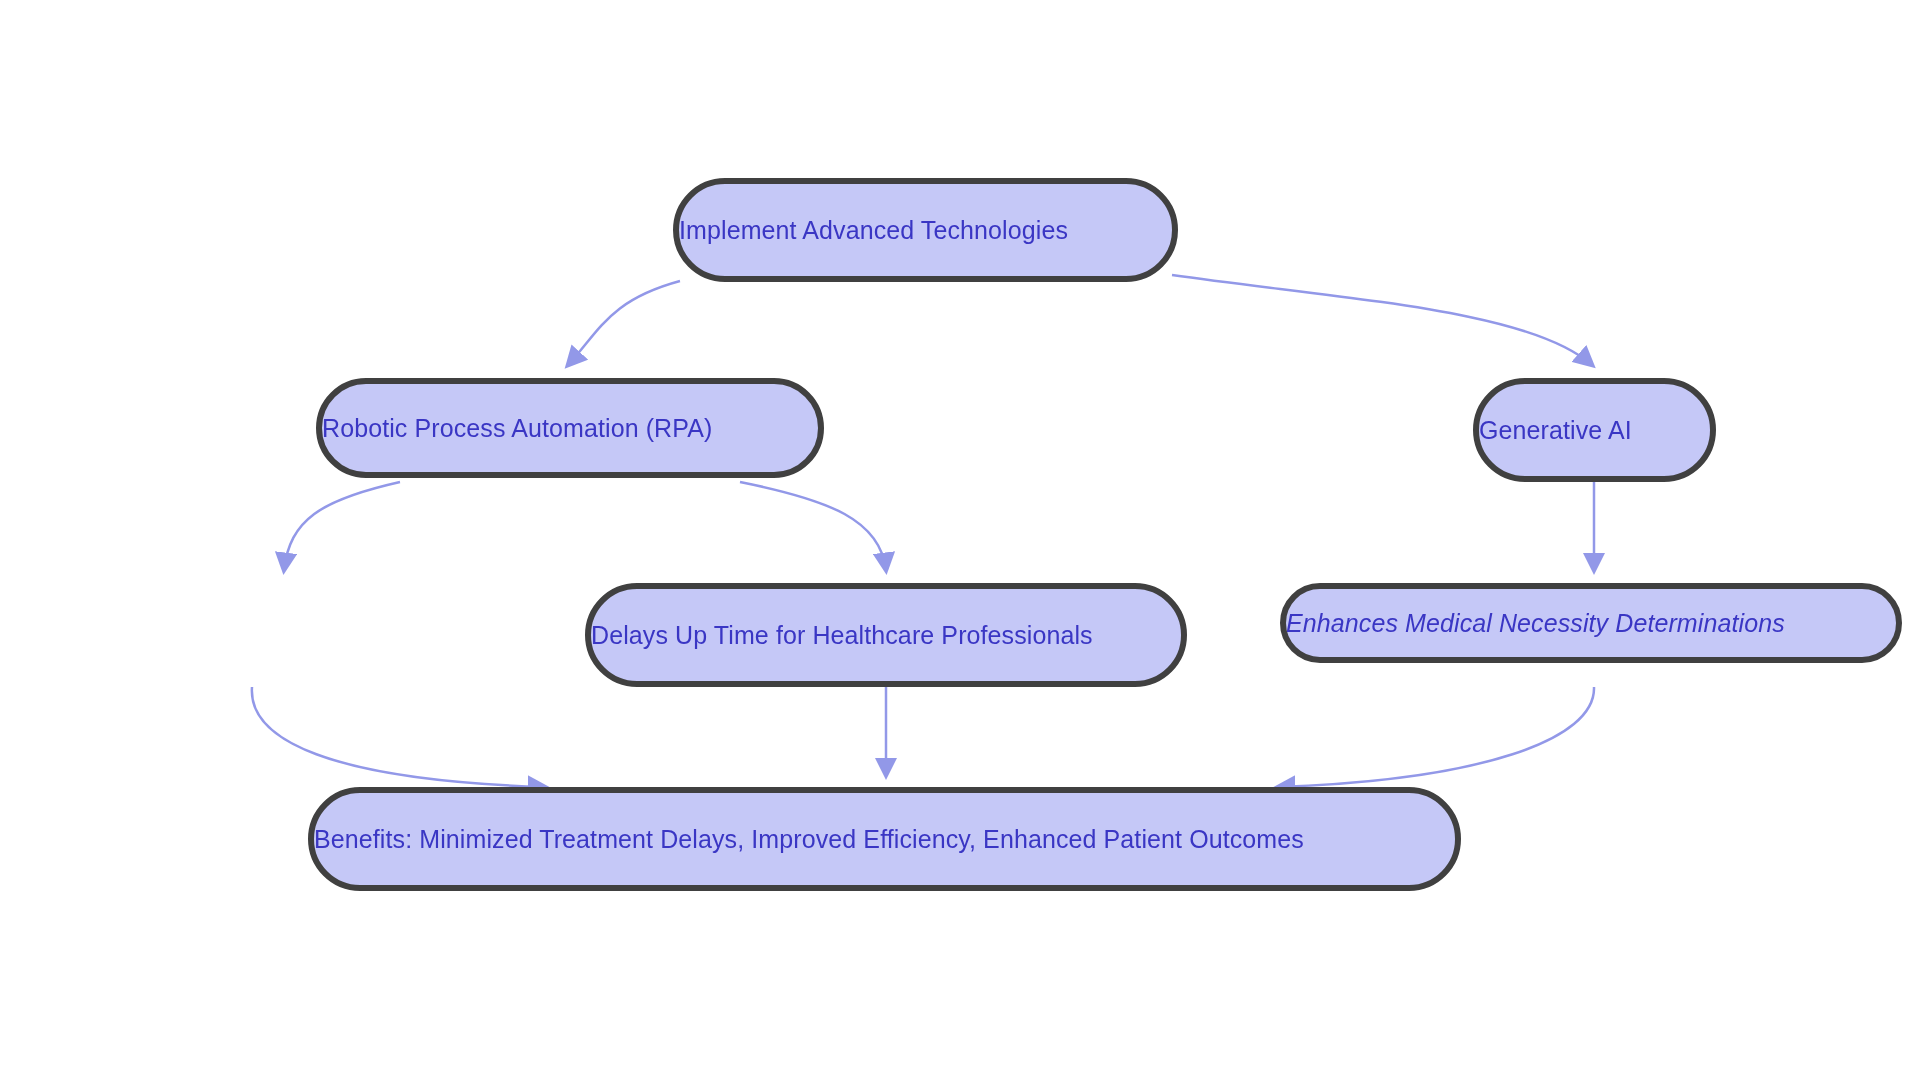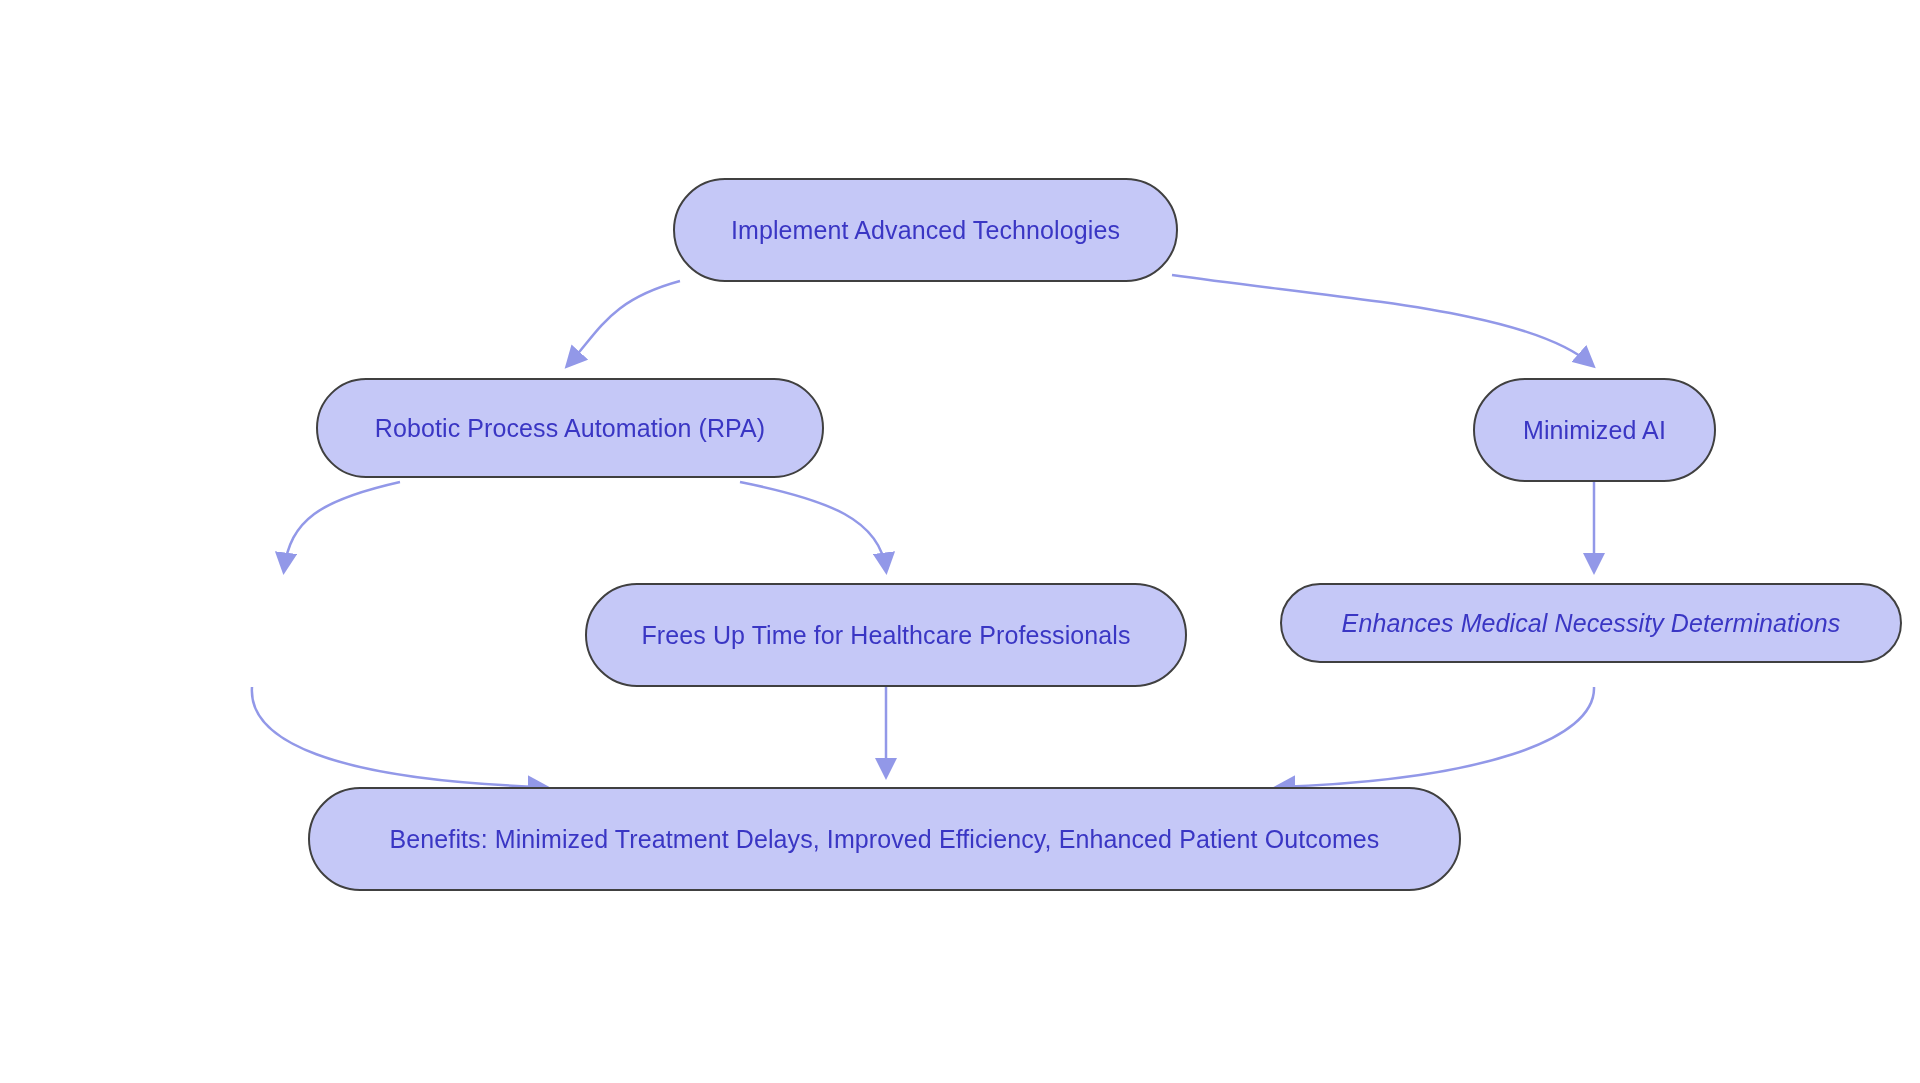--- a/index.html
+++ b/index.html
@@ -25,23 +25,23 @@
     top: 0;
     width: 1920px;
     height: 1083px;
     pointer-events: none;
   }
   .node {
     position: absolute;
     box-sizing: border-box;
     display: flex;
     align-items: center;
-    justify-content: center;
+    justify-content: flex-start;
     background: #c5c8f7;
-    border: 2px solid #404040;
+    border: 6px solid #404040;
     border-radius: 999px;
     color: #3a36c4;
     font-size: 25px;
     font-family: "Liberation Sans", sans-serif;
     letter-spacing: 0.1px;
     white-space: nowrap;
     text-align: center;
   }
   .node-label {
     pointer-events: none;
@@ -78,26 +78,26 @@
 
   <div class="node" style="left:673px; top:178px; width:505px; height:104px;">
     <span class="node-label">Implement Advanced Technologies</span>
   </div>
 
   <div class="node" style="left:316px; top:378px; width:508px; height:100px;">
     <span class="node-label">Robotic Process Automation (RPA)</span>
   </div>
 
   <div class="node" style="left:1473px; top:378px; width:243px; height:104px;">
-    <span class="node-label">Minimized AI</span>
+    <span class="node-label">Generative AI</span>
   </div>
 
 
   <div class="node" style="left:585px; top:583px; width:602px; height:104px;">
-    <span class="node-label">Frees Up Time for Healthcare Professionals</span>
+    <span class="node-label">Delays Up Time for Healthcare Professionals</span>
   </div>
 
   <div class="node" style="left:1280px; top:583px; width:622px; height:80px;font-style:italic;">
     <span class="node-label">Enhances Medical Necessity Determinations</span>
   </div>
 
   <div class="node" style="left:308px; top:787px; width:1153px; height:104px;">
     <span class="node-label">Benefits: Minimized Treatment Delays, Improved Efficiency, Enhanced Patient Outcomes</span>
   </div>
 

